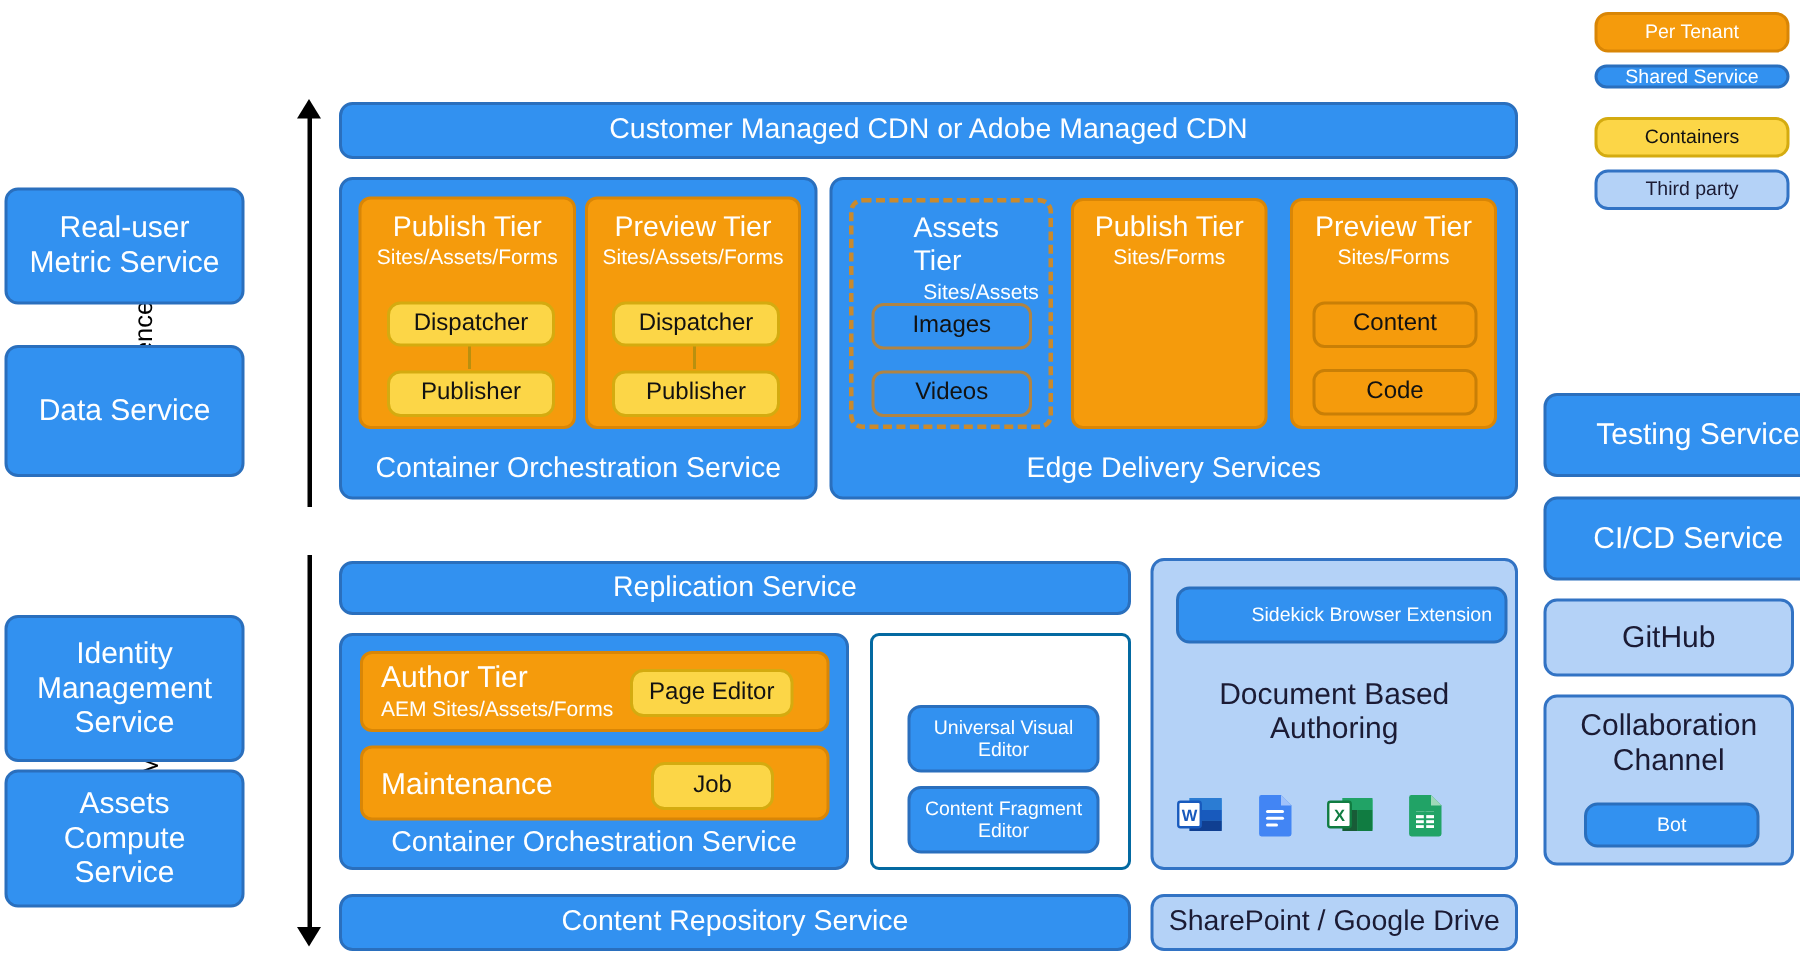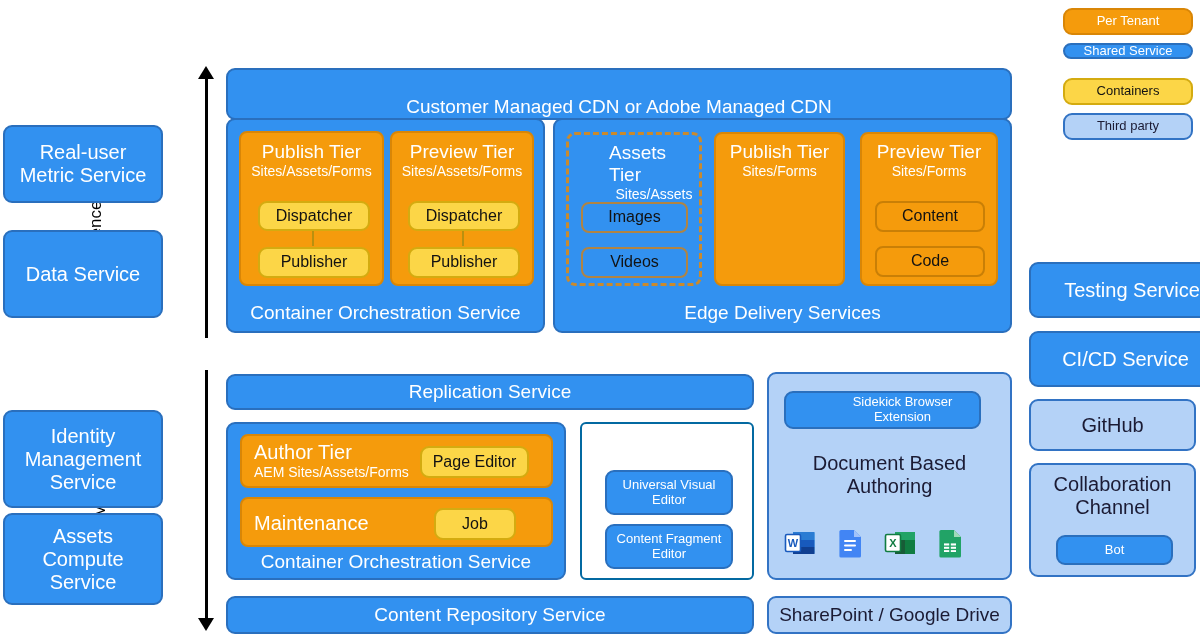--- a/index.html
+++ b/index.html
@@ -113,21 +113,21 @@
   <span class="t-lg">Identity</span>
   <span class="t-lg">Management</span>
   <span class="t-lg">Service</span>
 </div>
 <div class="box blue stack" style="left:3px;top:513px;width:160px;height:92px;">
   <span class="t-lg">Assets</span>
   <span class="t-lg">Compute</span>
   <span class="t-lg">Service</span>
 </div>
 
-<div class="box blue" style="left:226px;top:68px;width:786px;height:52px;align-items:flex-end;">
+<div class="box blue" style="left:226px;top:68px;width:786px;height:38px;">
   <span class="t-title">Customer Managed CDN or Adobe Managed CDN</span>
 </div>
 
 <div class="box blue" style="left:226px;top:118px;width:319px;height:215px;display:block;">
   <div class="abs" style="left:0;right:0;bottom:7px;text-align:center;">
     <span class="t-title" style="color:#fff;">Container Orchestration Service</span>
   </div>
 </div>
 
 <div class="abs orange" style="left:239px;top:131px;width:145px;height:155px;border-radius:8px;">
@@ -250,21 +250,21 @@
     <span class="t-small">Universal Visual</span>
     <span class="t-small">Editor</span>
   </div>
   <div class="box blue stack" style="left:23px;top:100px;width:128px;height:45px;">
     <span class="t-small">Content Fragment</span>
     <span class="t-small">Editor</span>
   </div>
 </div>
 
 <div class="abs lightblue" style="left:767px;top:372px;width:245px;height:208px;border-radius:9px;">
-  <div class="box blue" style="left:15px;top:17px;width:197px;height:38px;padding-left:40px;">
+  <div class="box blue" style="left:15px;top:17px;width:221px;height:38px;padding-left:40px;">
     <span class="t-small">Sidekick Browser Extension</span>
   </div>
   <div class="abs stack" style="left:0;right:0;top:78px;color:#1b1b34;">
     <span class="t-lg">Document Based</span>
     <span class="t-lg">Authoring</span>
   </div>
 
   <div class="icon-row" style="left:14px;top:152px;">
 
     <span class="oicon">

